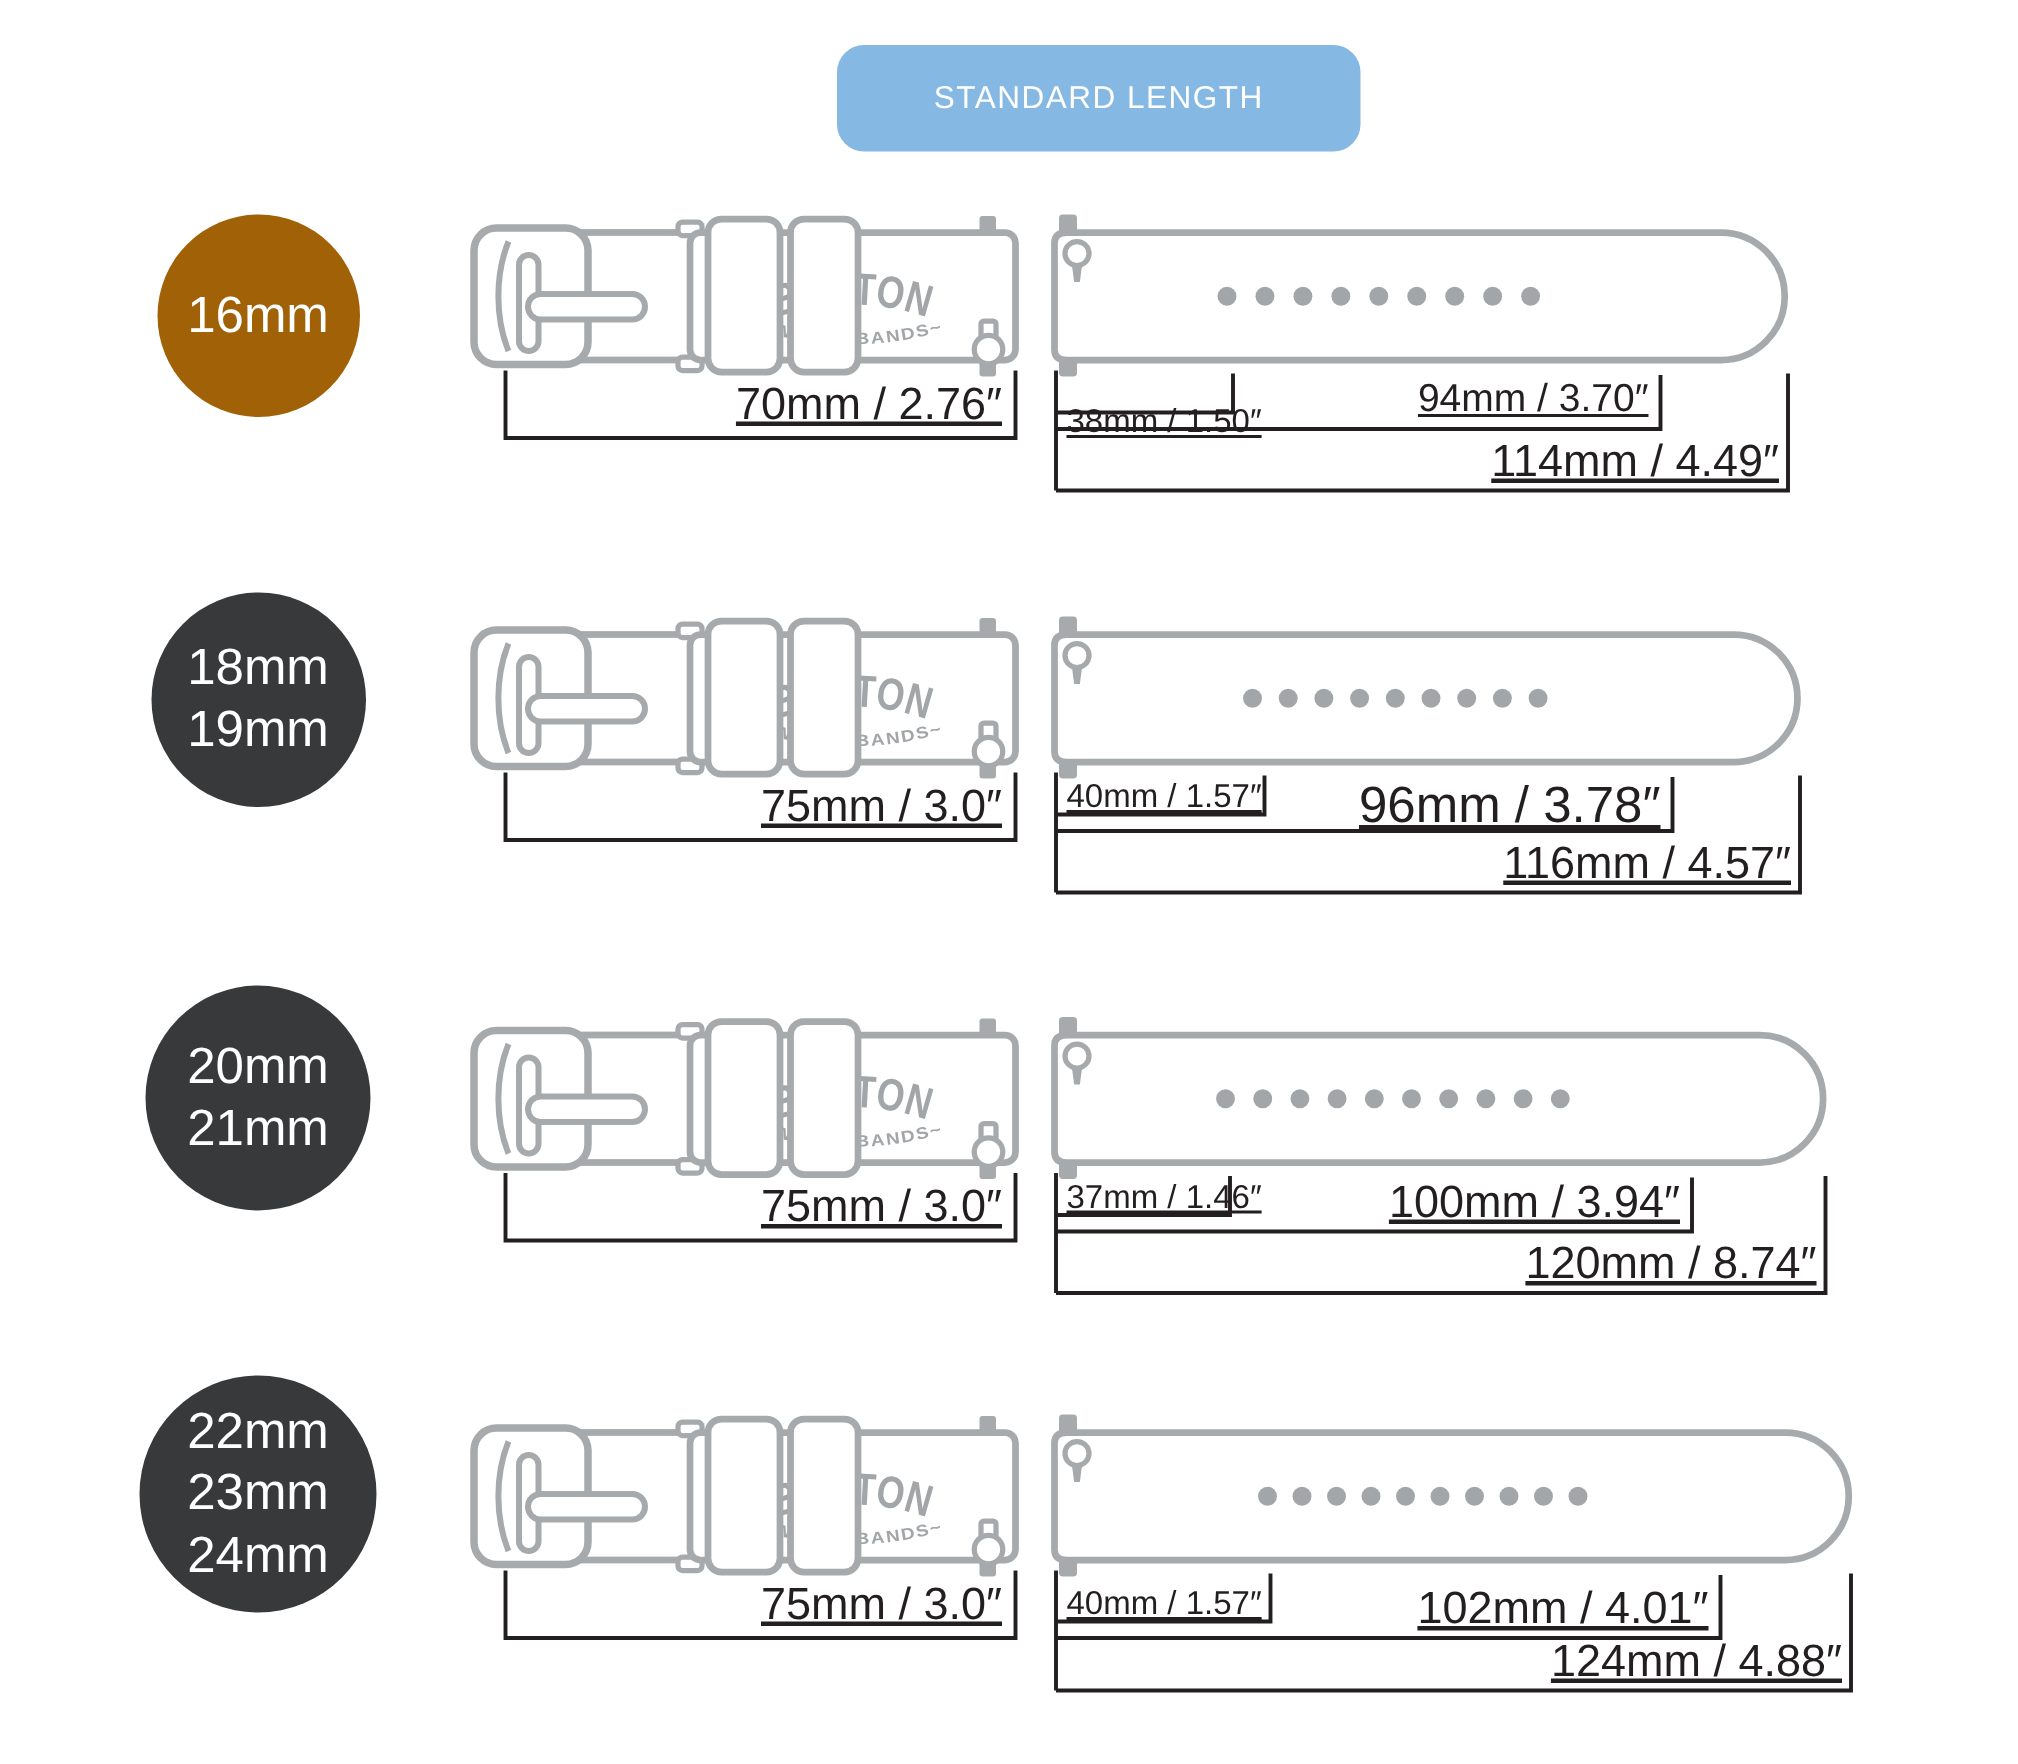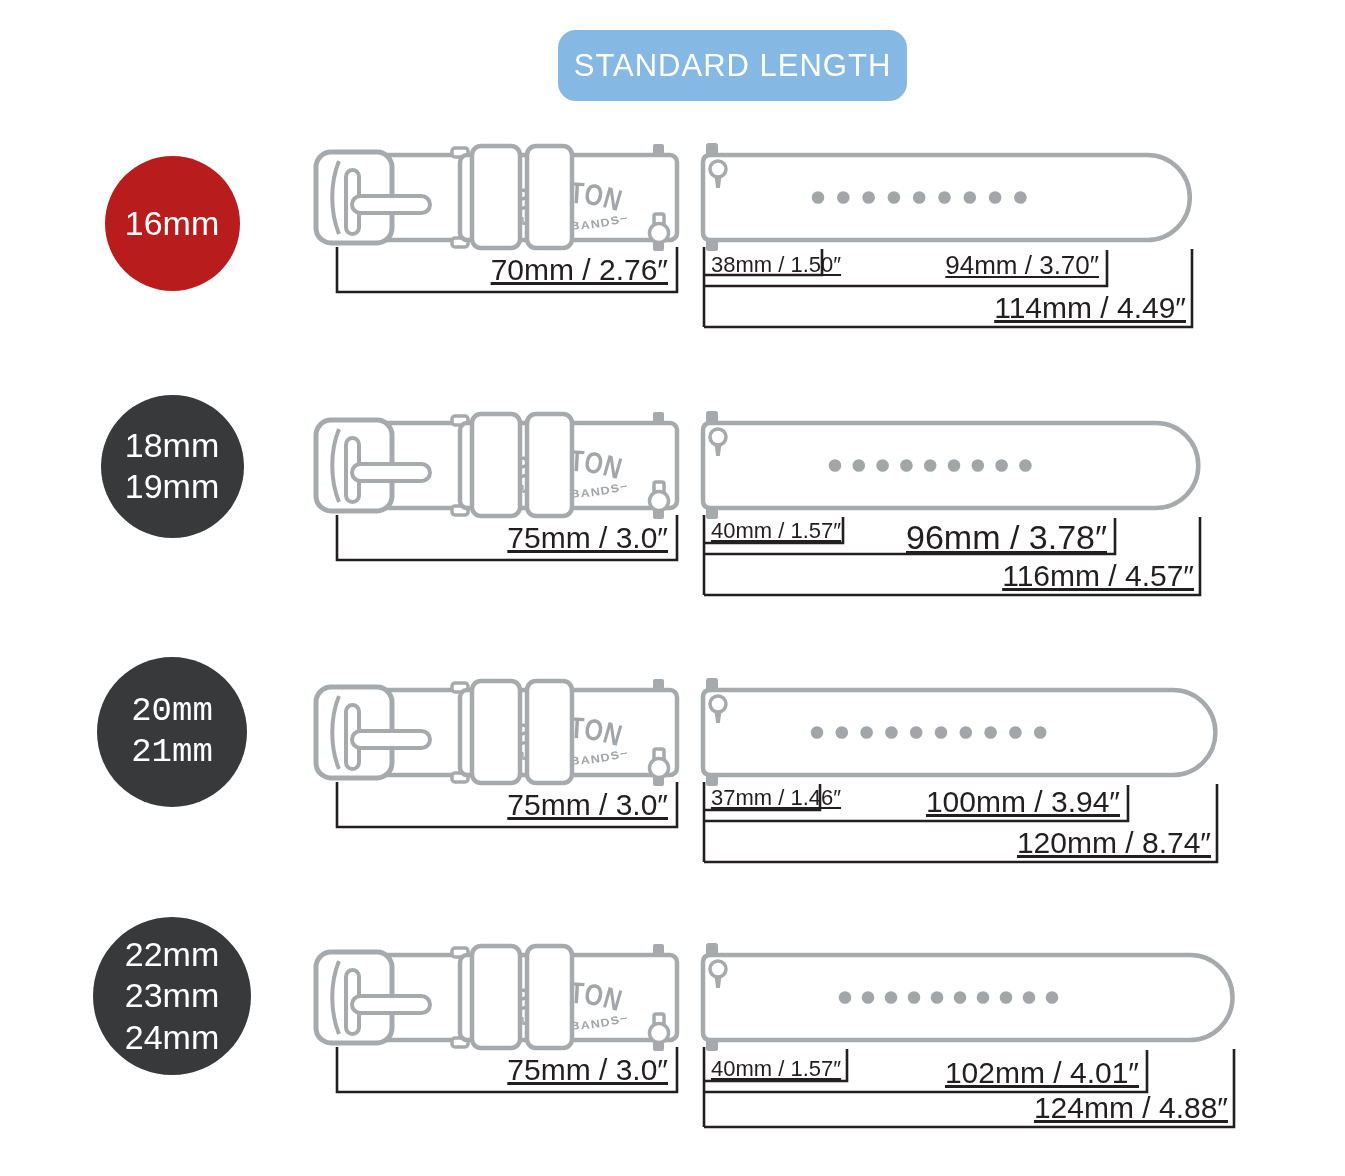--- a/index.html
+++ b/index.html
@@ -1,20 +1,20 @@
 <!DOCTYPE html>
 <html><head>
 <meta charset="utf-8">
 <style>
   html,body{margin:0;padding:0;background:#ffffff;}
   .canvas{position:relative;width:1345px;height:1176px;background:#ffffff;overflow:hidden;
           font-family:"Liberation Sans","DejaVu Sans",sans-serif;}
   .header-pill{position:absolute;left:558px;top:30px;width:349px;height:71px;border-radius:18px;
                display:flex;align-items:center;justify-content:center;}
-  .header-pill span{font-size:31px;letter-spacing:1px;}
+  .header-pill span{font-size:21px;letter-spacing:1px;}
   .size-circle{position:absolute;border-radius:50%;display:flex;flex-direction:column;
                align-items:center;justify-content:center;}
   .size-line{font-size:34px;line-height:1.22;white-space:nowrap;}
   .dim-label{position:absolute;color:#231f20;white-space:nowrap;text-decoration:underline;}
   svg{position:absolute;left:0;top:0;}
   .logo-main{font-family:"Liberation Sans","DejaVu Sans",sans-serif;font-weight:bold;font-size:30px;}
   .logo-sub{font-family:"Liberation Sans","DejaVu Sans",sans-serif;font-weight:bold;font-size:11px;letter-spacing:1px;}
 </style>
 </head>
 <body>
@@ -213,36 +213,36 @@
       </g>
       <g transform="translate(0,800)" stroke="#231f20" stroke-width="2.6" fill="none">
         <path d="M337,247 V292 H677 V247"></path>
         <path d="M704,247 V327"></path>
         <path d="M704,281 H847 V249"></path>
         <path d="M704,292 H1147 V250"></path>
         <path d="M704,327 H1234 V249"></path>
       </g>
     </svg>
   <div id="labels">
-      <div class="size-circle" style="left:104.5px;top:156px;width:135px;height:135px;background:#b91c1c;color:#ffffff;">
+      <div class="size-circle" style="left:104.5px;top:143px;width:135px;height:135px;background:#a16207;color:#ffffff;">
         <span class="size-line">16mm</span>
       </div>
       <div class="dim-label" style="right:677px;top:253px;font-size:30px">70mm / 2.76″</div>
-      <div class="dim-label" style="left:711px;top:252px;font-size:22px">38mm / 1.50″</div>
+      <div class="dim-label" style="left:711px;top:268px;font-size:22px">38mm / 1.50″</div>
       <div class="dim-label" style="right:246px;top:250px;font-size:26px">94mm / 3.70″</div>
       <div class="dim-label" style="right:159px;top:291px;font-size:30px">114mm / 4.49″</div>
       <div class="size-circle" style="left:100.5px;top:394.5px;width:143px;height:143px;background:#38393b;color:#ffffff;">
         <span class="size-line">18mm</span>
         <span class="size-line">19mm</span>
       </div>
       <div class="dim-label" style="right:677px;top:521px;font-size:30px">75mm / 3.0″</div>
       <div class="dim-label" style="left:711px;top:518px;font-size:22px">40mm / 1.57″</div>
       <div class="dim-label" style="right:238px;top:518px;font-size:34px">96mm / 3.78″</div>
       <div class="dim-label" style="right:151px;top:559px;font-size:30px">116mm / 4.57″</div>
-      <div class="size-circle" style="left:97px;top:657px;width:150px;height:150px;background:#38393b;color:#ffffff;font-family:Liberation Mono, monospace;">
+      <div class="size-circle" style="left:97px;top:657px;width:150px;height:150px;background:#38393b;color:#ffffff;">
         <span class="size-line">20mm</span>
         <span class="size-line">21mm</span>
       </div>
       <div class="dim-label" style="right:677px;top:788px;font-size:30px">75mm / 3.0″</div>
       <div class="dim-label" style="left:711px;top:785px;font-size:22px">37mm / 1.46″</div>
       <div class="dim-label" style="right:225px;top:785px;font-size:30px">100mm / 3.94″</div>
       <div class="dim-label" style="right:134px;top:826px;font-size:30px">120mm / 8.74″</div>
       <div class="size-circle" style="left:93px;top:917px;width:158px;height:158px;background:#38393b;color:#ffffff;">
         <span class="size-line">22mm</span>
         <span class="size-line">23mm</span>

